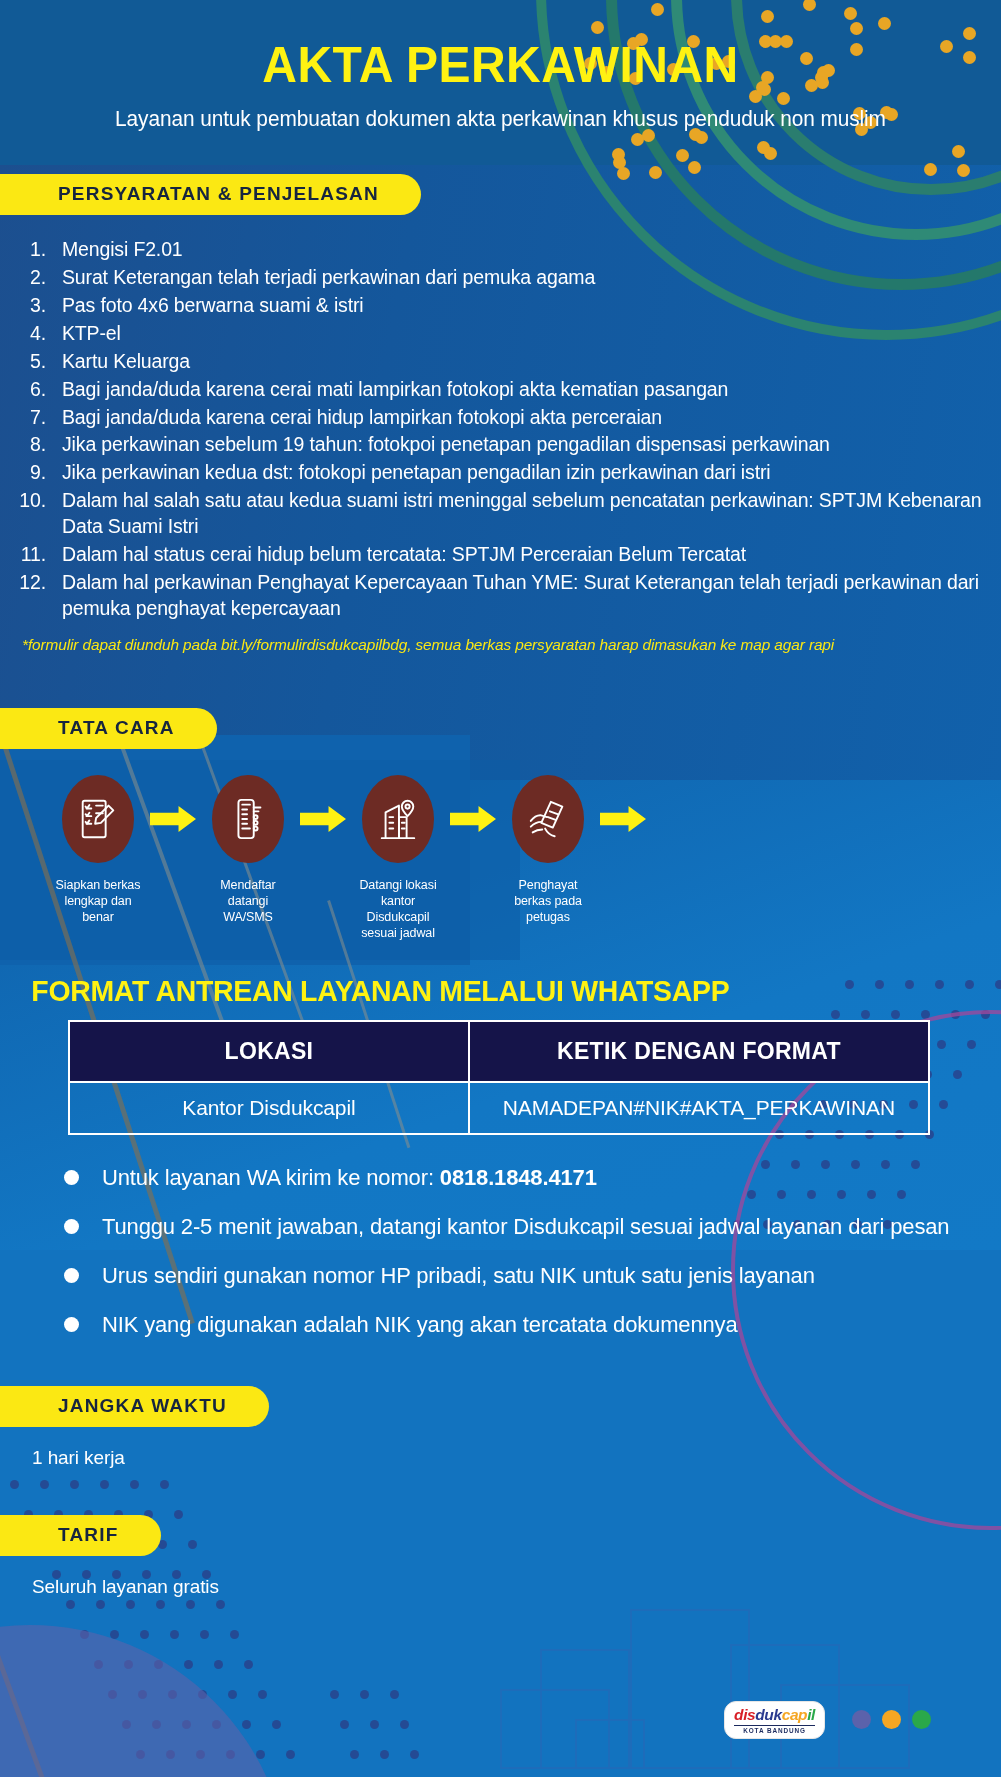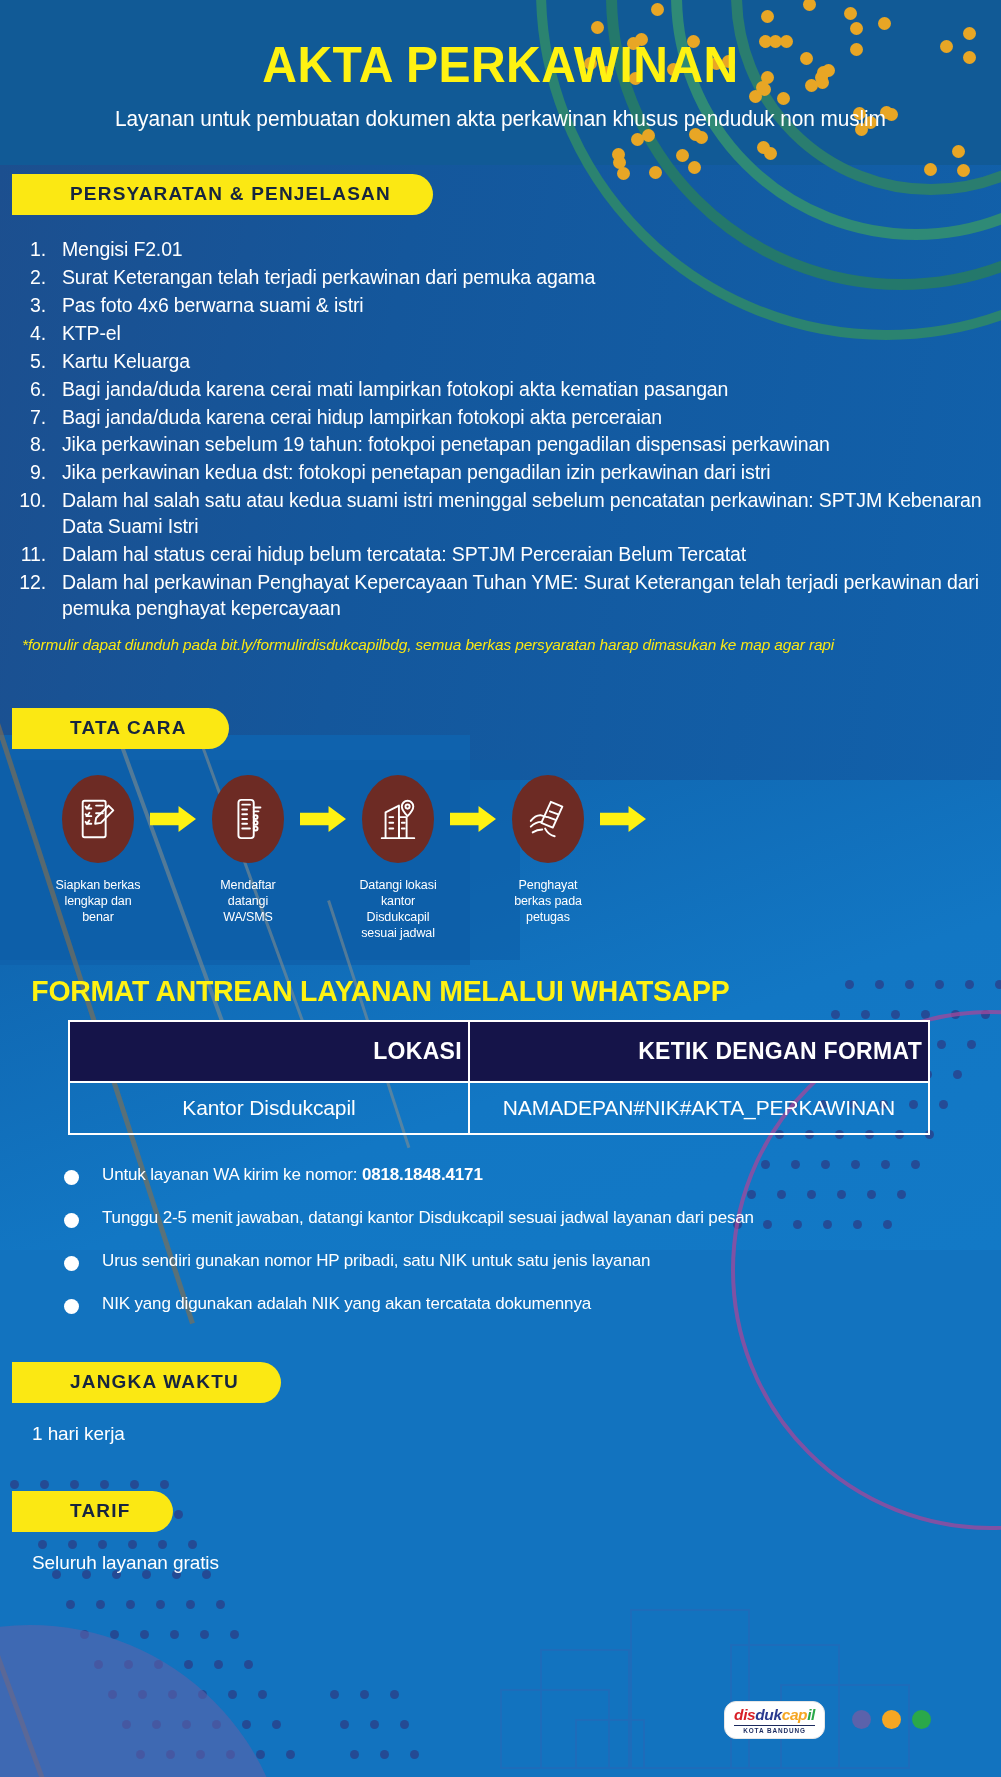--- a/index.html
+++ b/index.html
@@ -67,21 +67,21 @@
   }
   .subtitle {
     text-align:center; color:#ffffff; font-size:21.5px;
     margin-top:17px; letter-spacing:-.1px; transform:scaleX(.97);
   }
 
   
   .tab {
     display:inline-block; background:#fbe813; color:#16253f;
     font-weight:bold; font-size:19px; letter-spacing:1.2px;
-    padding:9px 42px 10px 0; margin-left:12px;
+    padding:9px 42px 10px 0; margin-left:0;
     border-top-right-radius:26px; border-bottom-right-radius:26px;
     box-shadow:0 0 0 0 transparent;
   }
   .tab .tab-inner { padding-left:58px; }
 
   .sec-persyaratan { margin-top:42px; }
 
   
   ol.req { list-style:none; margin:22px 0 0 0; padding:0; }
   ol.req li {
@@ -128,28 +128,27 @@
   }
   table.wa {
     margin:12px 0 0 68px; border-collapse:collapse; width:862px;
   }
   table.wa th, table.wa td {
     border:2px solid #ffffff; text-align:center; color:#ffffff;
   }
   table.wa th {
     background:#151449; font-size:23px; font-weight:bold; padding:16px 6px;
     letter-spacing:.3px;
-    text-align:right;
   }
   table.wa td { font-size:21px; padding:13px 6px; letter-spacing:-.1px; }
   table.wa .col1 { width:46.5%; }
 
   ul.bullets { list-style:none; margin:30px 0 0 0; padding:0 0 0 60px; }
   ul.bullets li {
-    position:relative; padding-left:42px; font-size:17px; color:#ffffff;
+    position:relative; padding-left:42px; font-size:22px; color:#ffffff;
     margin-bottom:23px; letter-spacing:-.15px;
   }
   ul.bullets li .dot {
     position:absolute; left:4px; top:5px; width:15px; height:15px;
     border-radius:50%; background:#ffffff;
   }
   ul.bullets li b { font-weight:bold; }
 
   .sec-jangka { margin-top:48px; }
   .plain {

